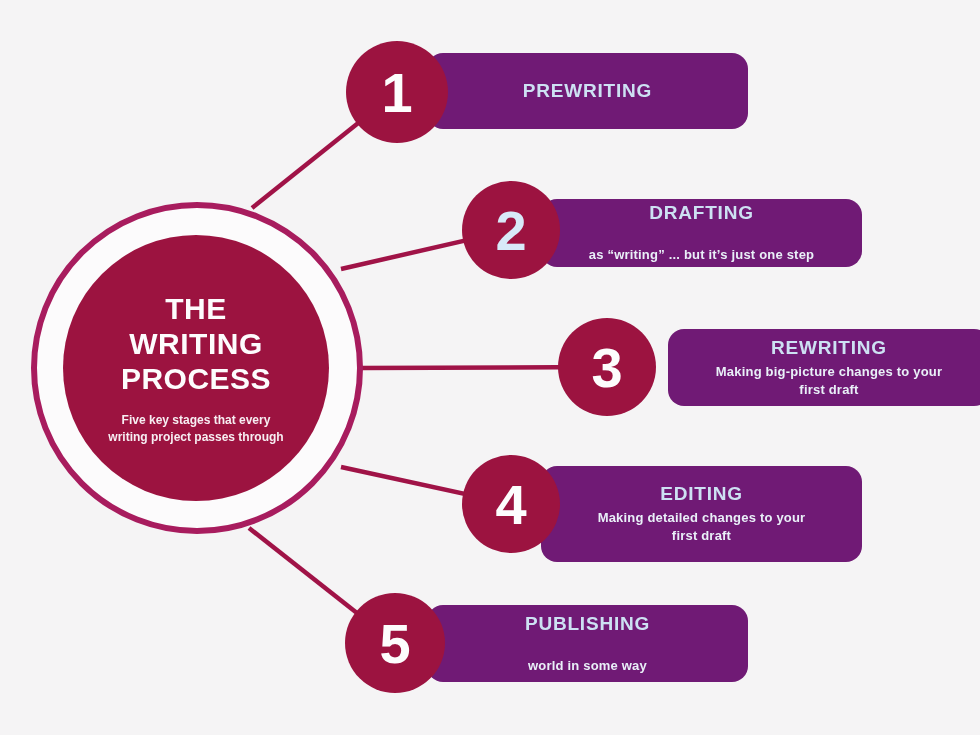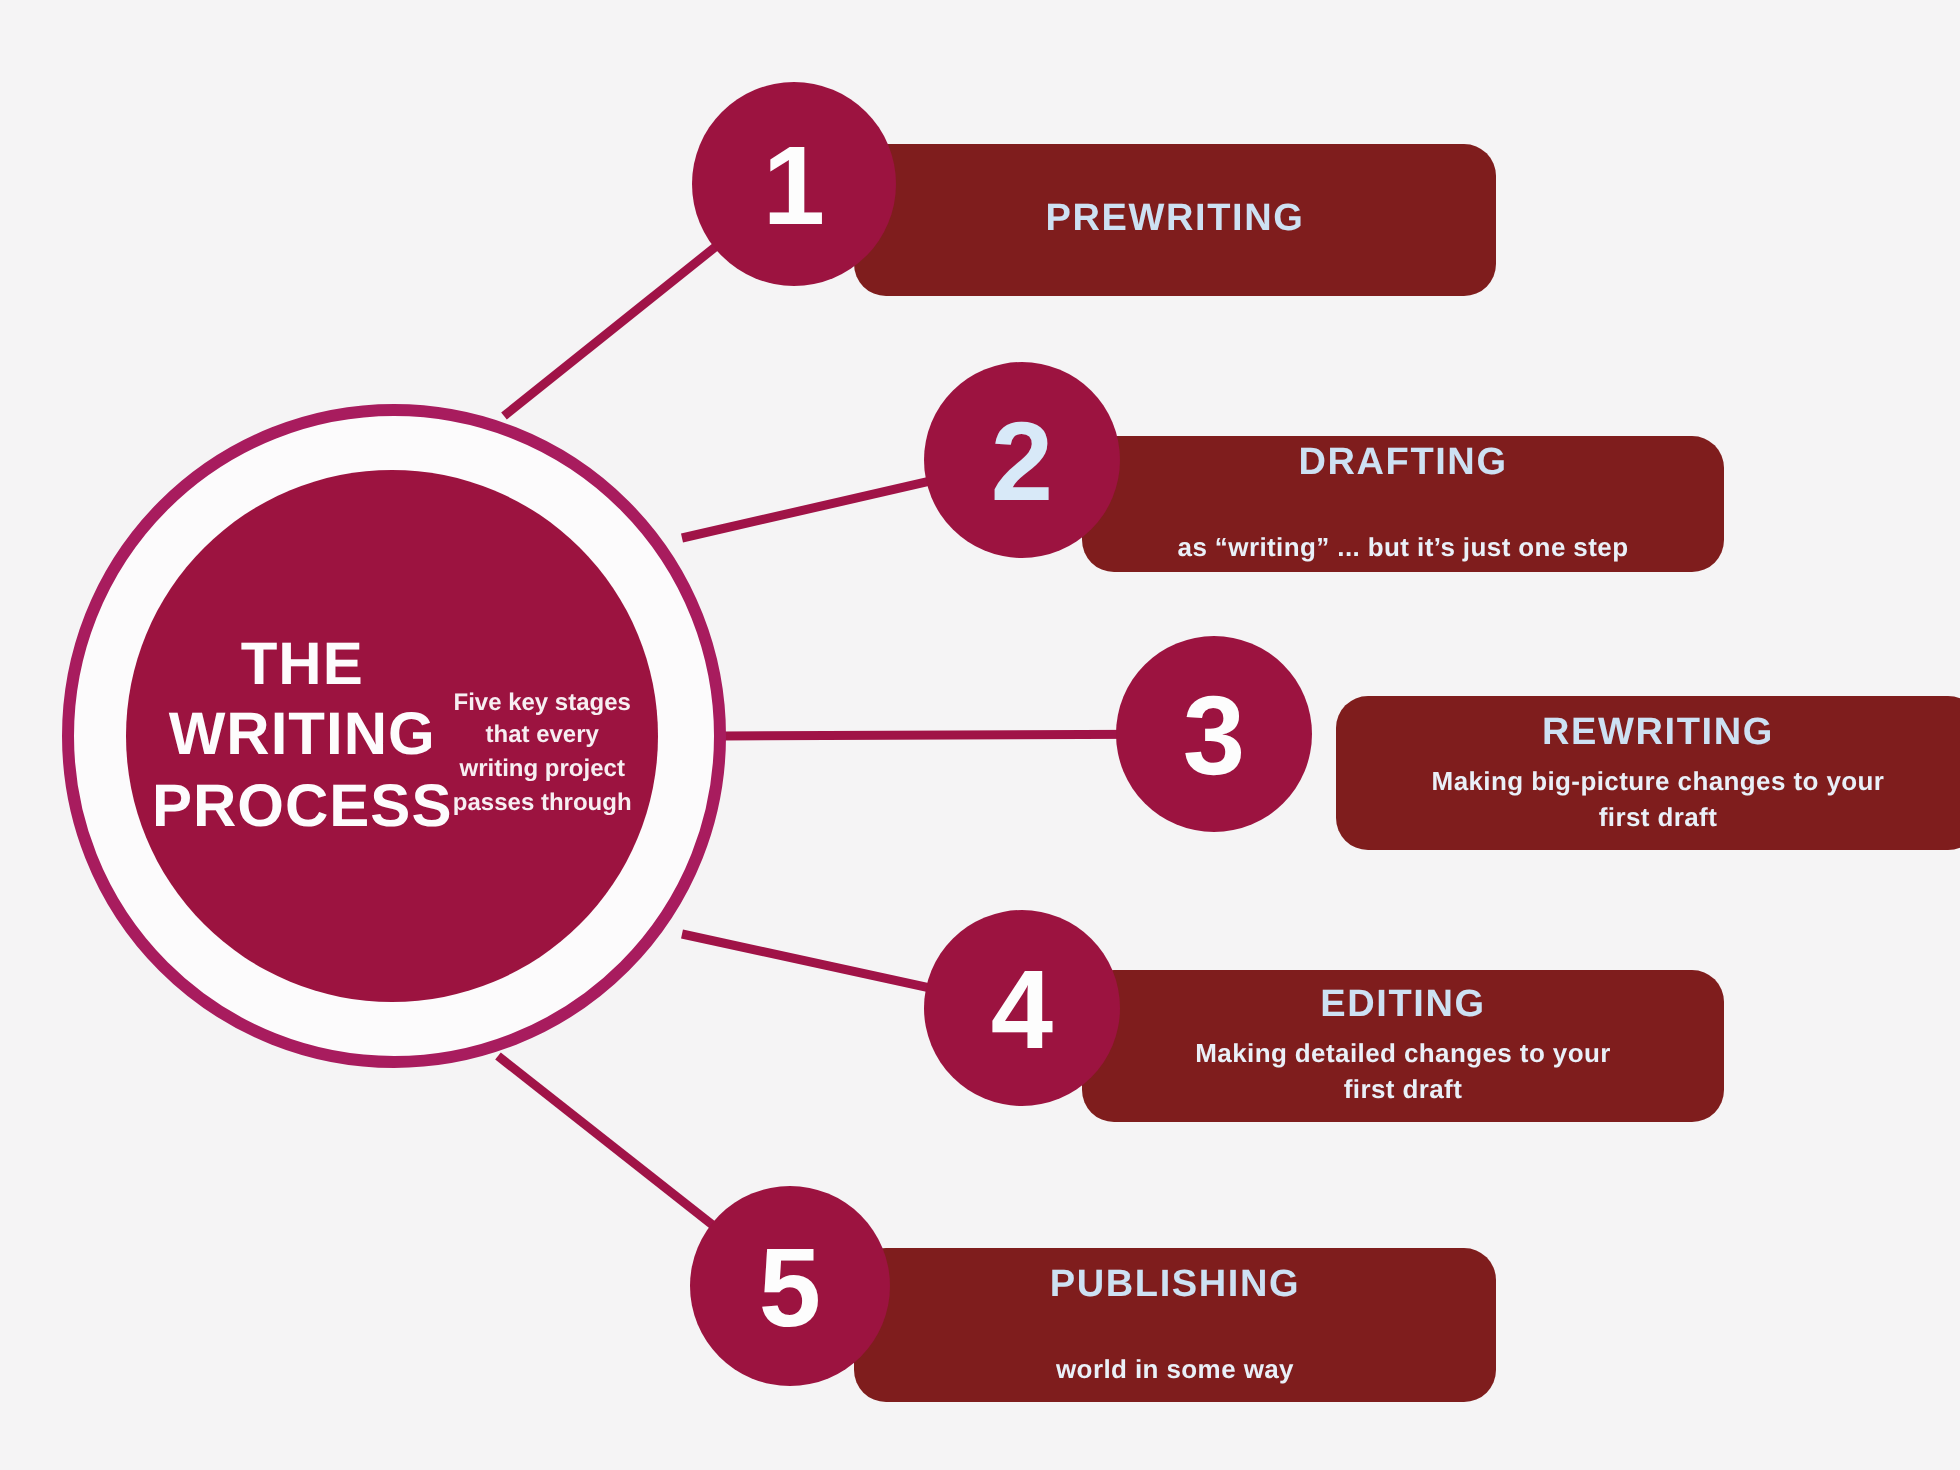--- a/index.html
+++ b/index.html
@@ -6,38 +6,37 @@
   body { font-family: "Liberation Sans", sans-serif; background:#e9e8e9; }
   .canvas {
     position:relative; width:980px; height:735px; margin:0 auto;
     background:#f5f4f5; overflow:hidden;
   }
   svg.wires { position:absolute; inset:0; z-index:1; }
 
   
   .hub-text {
     position:absolute; left:76px; top:248px; width:240px; height:240px;
-    z-index:2; display:flex; flex-direction:row; align-items:center;
+    z-index:2; display:flex; flex-direction:column; align-items:center;
     justify-content:center; text-align:center; color:#ffffff;
   }
   .hub-title {
     width:185px; font-size:30px; font-weight:bold; line-height:1.17;
     letter-spacing:0.5px; color:#fdfcfd;
   }
   .hub-subtitle {
     width:185px; margin-top:16px; font-size:12px; font-weight:bold;
     line-height:1.38; color:#f7eef2;
   }
 
   
   .bar {
-    position:absolute; z-index:2; background:#7f1d1d; border-radius:16px;
+    position:absolute; z-index:2; background:#701a75; border-radius:16px;
     display:flex; flex-direction:column; align-items:center; justify-content:center;
     text-align:center;
-    margin-top:19px;
   }
   .bar-title {
     font-size:19px; font-weight:bold; letter-spacing:0.8px; color:#cde1f3;
   }
   .bar-desc {
     margin-top:4px; font-size:13px; font-weight:bold; line-height:1.35;
     color:#e9f0f8; letter-spacing:0.2px;
   }
 
   
@@ -50,21 +49,21 @@
 
   .c1 { left:346px; top:41px;  width:102px; height:102px; }
   .c2 { left:462px; top:181px; width:98px;  height:98px;  }
   .c3 { left:558px; top:318px; width:98px;  height:98px;  }
   .c4 { left:462px; top:455px; width:98px;  height:98px;  }
   .c5 { left:345px; top:593px; width:100px; height:100px; }
 
   .b1 { left:427px; top:53px;  width:321px; height:76px; }
   .b2 { left:541px; top:199px; width:321px; height:68px; }
   .b3 { left:668px; top:329px; width:322px; height:77px; }
-  .b4 { left:541px; top:466px; width:321px; height:76px; }
+  .b4 { left:541px; top:466px; width:321px; height:96px; }
   .b5 { left:427px; top:605px; width:321px; height:77px; }
 </style>
 </head>
 <body>
 
 <div class="canvas">
 
   <svg class="wires" width="980" height="735" viewBox="0 0 980 735">
     <line x1="252" y1="208" x2="397" y2="92" stroke="#a01347" stroke-width="4.5"></line>
     <line x1="341" y1="269" x2="511" y2="230" stroke="#a01347" stroke-width="4.5"></line>

